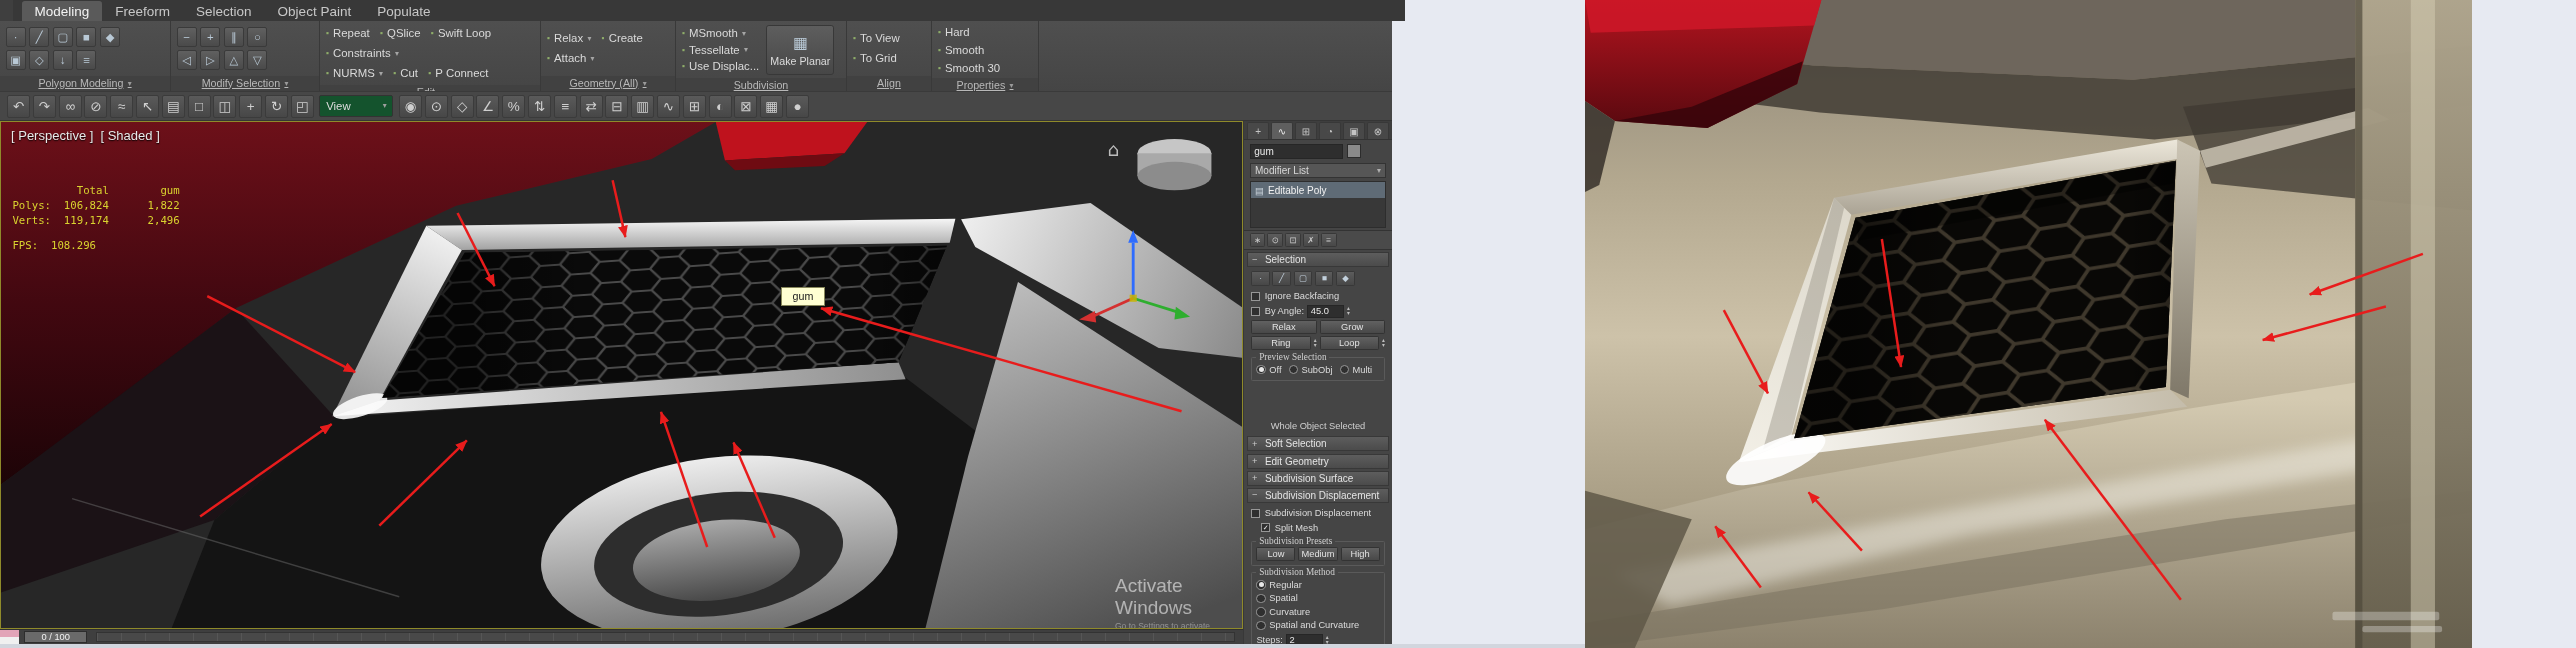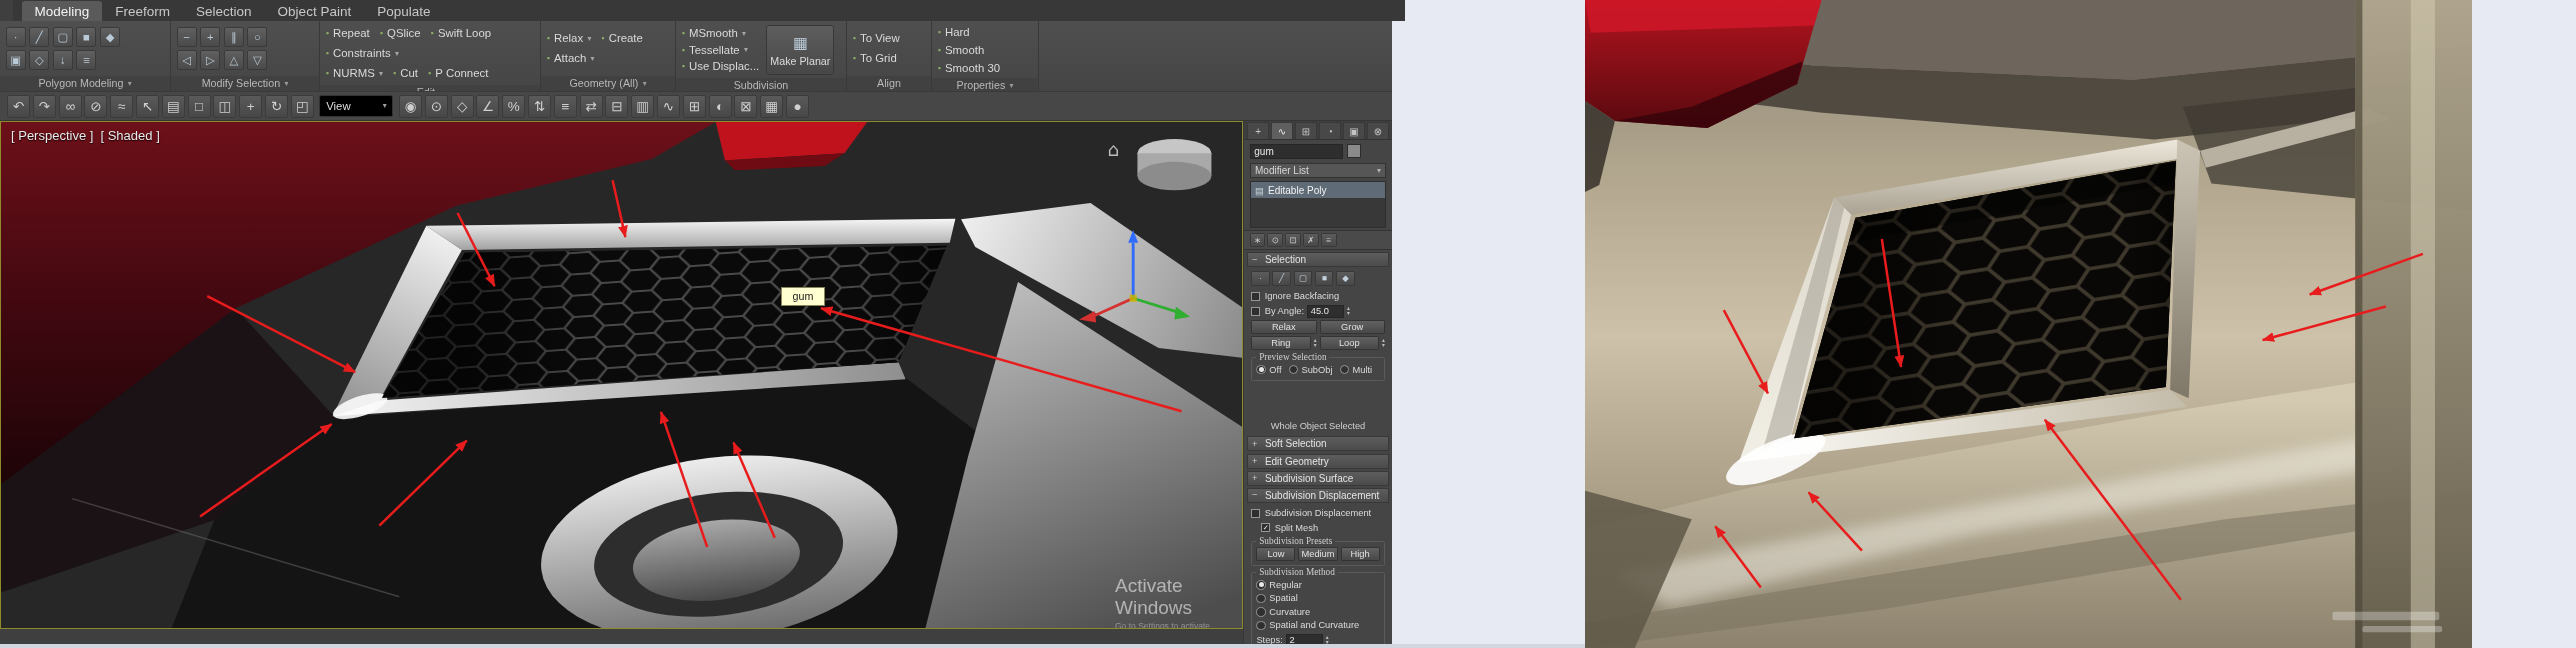--- a/index.html
+++ b/index.html
@@ -12,37 +12,37 @@
   
   .ribbon-tabs{position:absolute;left:0;top:0;width:100%;height:21.3px;background:#383838;display:flex;align-items:flex-end;padding-left:8.5px;margin-left:13px;}
   .rtab{font-size:13.5px;color:#c7c7c7;padding:2.8px 13px;cursor:default;}
   .rtab.active{background:#5a5a5a;color:#f2f2f2;border-radius:2.8px 2.8px 0 0;}
 
   
   .ribbon{position:absolute;left:0;top:21.3px;width:100%;height:70px;background:linear-gradient(#4f4f4f,#454545);display:flex;}
   .rgroup{border-right:0.7px solid #393939;display:flex;flex-direction:column;}
   .rgroup.filler{flex:1;border-right:none;}
   .rgroup-body{flex:1;padding:3.6px 5.7px;display:flex;flex-direction:column;justify-content:center;gap:3.6px;}
-  .rgroup-label{height:15.7px;font-size:10.7px;color:#b8b8b8;text-align:center;line-height:15.7px;background:#414141;display:flex;align-items:center;justify-content:center;gap:4.3px;}
+  .rgroup-label{height:15.7px;font-size:10.7px;color:#b8b8b8;text-align:center;line-height:15.7px;background:#414141;display:flex;align-items:center;justify-content:center;gap:4.3px;text-decoration:underline;}
   .rgroup-label i{font-style:normal;font-size:7.8px;color:#9a9a9a;}
   .chiprow{display:flex;gap:3.6px;align-items:center;}
   .chip{width:20px;height:20px;background:linear-gradient(#606060,#4a4a4a);border:0.7px solid #3a3a3a;border-radius:2.1px;color:#b9c9d6;display:flex;align-items:center;justify-content:center;font-size:11.4px;font-style:normal;}
   .rrow{display:flex;gap:10px;height:16.4px;align-items:center;}
   .rbtn{display:flex;align-items:center;gap:4.3px;font-size:11.4px;color:#dadada;white-space:nowrap;cursor:default;}
   .rbtn i{font-style:normal;}
   .rbtn .dot{color:#8fae6a;font-size:8.5px;}
   .rbtn .caret{color:#a5a5a5;font-size:7.8px;}
   .subdiv-flex{display:flex;gap:7.1px;align-items:center;}
   .mp-btn{width:68px;height:50px;background:linear-gradient(#5e5e5e,#474747);border:0.7px solid #383838;border-radius:2.8px;display:flex;flex-direction:column;align-items:center;justify-content:center;gap:2.8px;font-size:10.7px;color:#dcdcdc;text-align:center;}
   .mp-btn i{font-style:normal;font-size:15.7px;color:#b9c9d6;}
 
   
   .toolbar{position:absolute;left:0;top:91px;width:100%;height:30px;background:#474747;border-top:0.7px solid #3a3a3a;border-bottom:0.7px solid #353535;display:flex;align-items:center;gap:2.8px;padding:0 7.1px;}
   .tchip{width:23px;height:23px;background:linear-gradient(#5a5a5a,#474747);border:0.7px solid #3b3b3b;border-radius:2.1px;color:#cfcfcf;display:flex;align-items:center;justify-content:center;font-size:13.5px;font-style:normal;}
-  .tdrop{height:21.3px;min-width:74px;background:#000000;border:0.7px solid #333;border-radius:2.1px;color:#dddddd;font-size:11.4px;display:flex;align-items:center;justify-content:space-between;padding:0 5.7px;margin:0 2.8px;}
+  .tdrop{height:21.3px;min-width:74px;background:#14532d;border:0.7px solid #333;border-radius:2.1px;color:#dddddd;font-size:11.4px;display:flex;align-items:center;justify-content:space-between;padding:0 5.7px;margin:0 2.8px;}
   .tdrop i{font-style:normal;font-size:7.8px;color:#9f9f9f;}
 
   
   .viewport{position:absolute;left:0;top:121px;width:1243px;height:508px;background:#2a2a2a;border:0.7px solid #8f8a2a;overflow:hidden;}
   .scene{position:absolute;left:0;top:0;width:100%;height:100%;}
   .vp-label{position:absolute;left:10px;top:5.7px;font-size:13px;color:#e8e8e8;display:flex;gap:7.1px;text-shadow:0 0.7px 1.4px #000;}
   .vp-stats{position:absolute;left:11.4px;top:61px;font-family:"DejaVu Sans Mono",monospace;font-size:10.7px;line-height:15px;color:#d9d32f;}
   .vp-stats div{white-space:pre;}
   .vp-stats .fps{margin-top:10px;}
   .vtooltip{position:absolute;left:780px;top:165px;min-width:44px;height:18.5px;background:#ffffd2;border:0.7px solid #86865a;color:#1c1c1c;font-size:10.7px;display:flex;align-items:center;justify-content:center;padding:0 5.7px;}
@@ -466,20 +466,26 @@
           <line x1="1088" y1="585" x2="1030" y2="451" marker-end="url(#arrL)"></line>
           <line x1="1660" y1="407" x2="1153" y2="262" marker-end="url(#arrL)"></line>
         </g>
       </svg>
 
       <div class="vp-label">
         <span>[ Perspective ]</span>
         <span>[ Shaded ]</span>
       </div>
 
+      <div class="vp-stats">
+        <div>          Total        gum</div>
+        <div>Polys:  106,824      1,822</div>
+        <div>Verts:  119,174      2,496</div>
+        <div class="fps">FPS:  108.296</div>
+      </div>
 
       <div class="vtooltip">gum</div>
 
       <div class="activate">
         <div class="l1">Activate Windows</div>
         <div class="l2">Go to Settings to activate Windows.</div>
       </div>
     </div>
 
     <div class="cpanel">
@@ -657,20 +663,28 @@
               <span class="spin">
                   <i>▴</i>
                   <i>▾</i>
                 </span>
             </div>
           </div>
         </div>
       </div>
     </div>
 
+    <div class="timeline">
+      <div class="mini-listener">
+        <div class="ml-top"></div>
+        <div class="ml-bot"></div>
+      </div>
+      <div class="frame-box">0 / 100</div>
+      <div class="ttrack"></div>
+    </div>
   </div>
 
   <div class="photo">
     <svg viewBox="0 0 1246 911" preserveAspectRatio="none">
       <defs>
         <linearGradient id="pgBG" x1="0" y1="0" x2="0" y2="1">
           <stop offset="0" stop-color="#8d8576"></stop>
             <stop offset="0.28" stop-color="#b3a88f"></stop>
           <stop offset="0.52" stop-color="#cdc2a9"></stop>
             <stop offset="0.78" stop-color="#a99e85"></stop>

